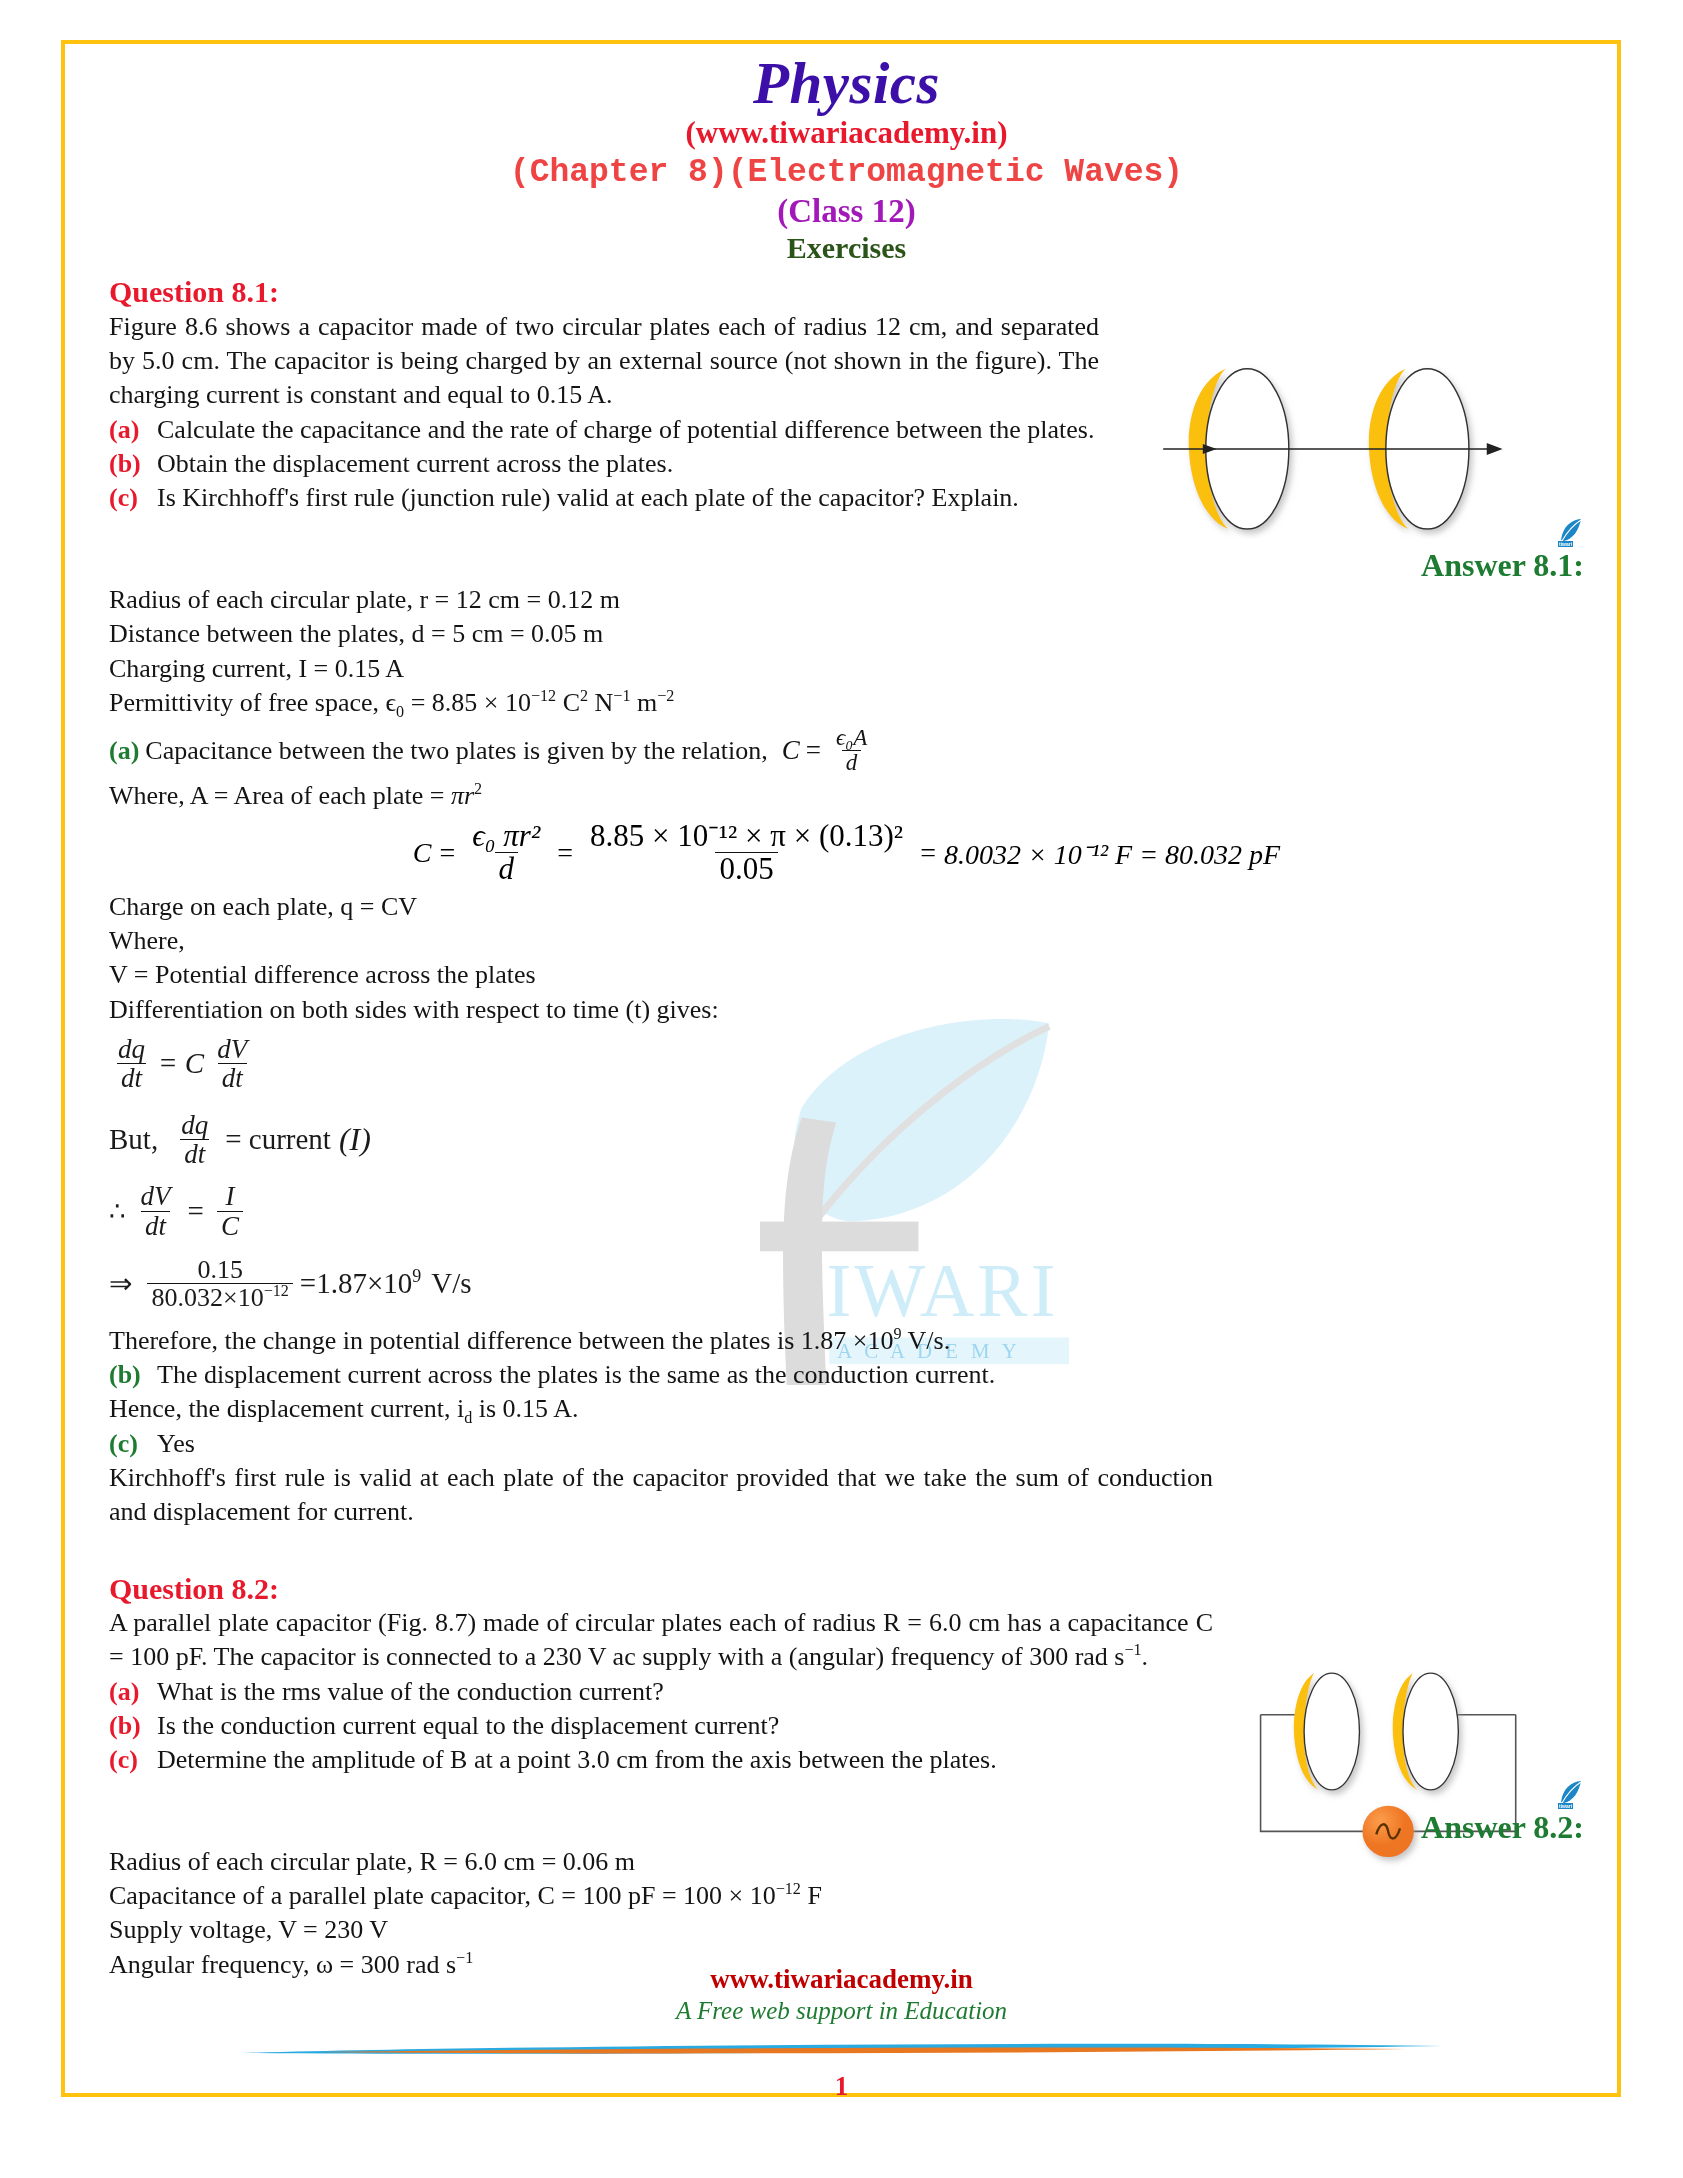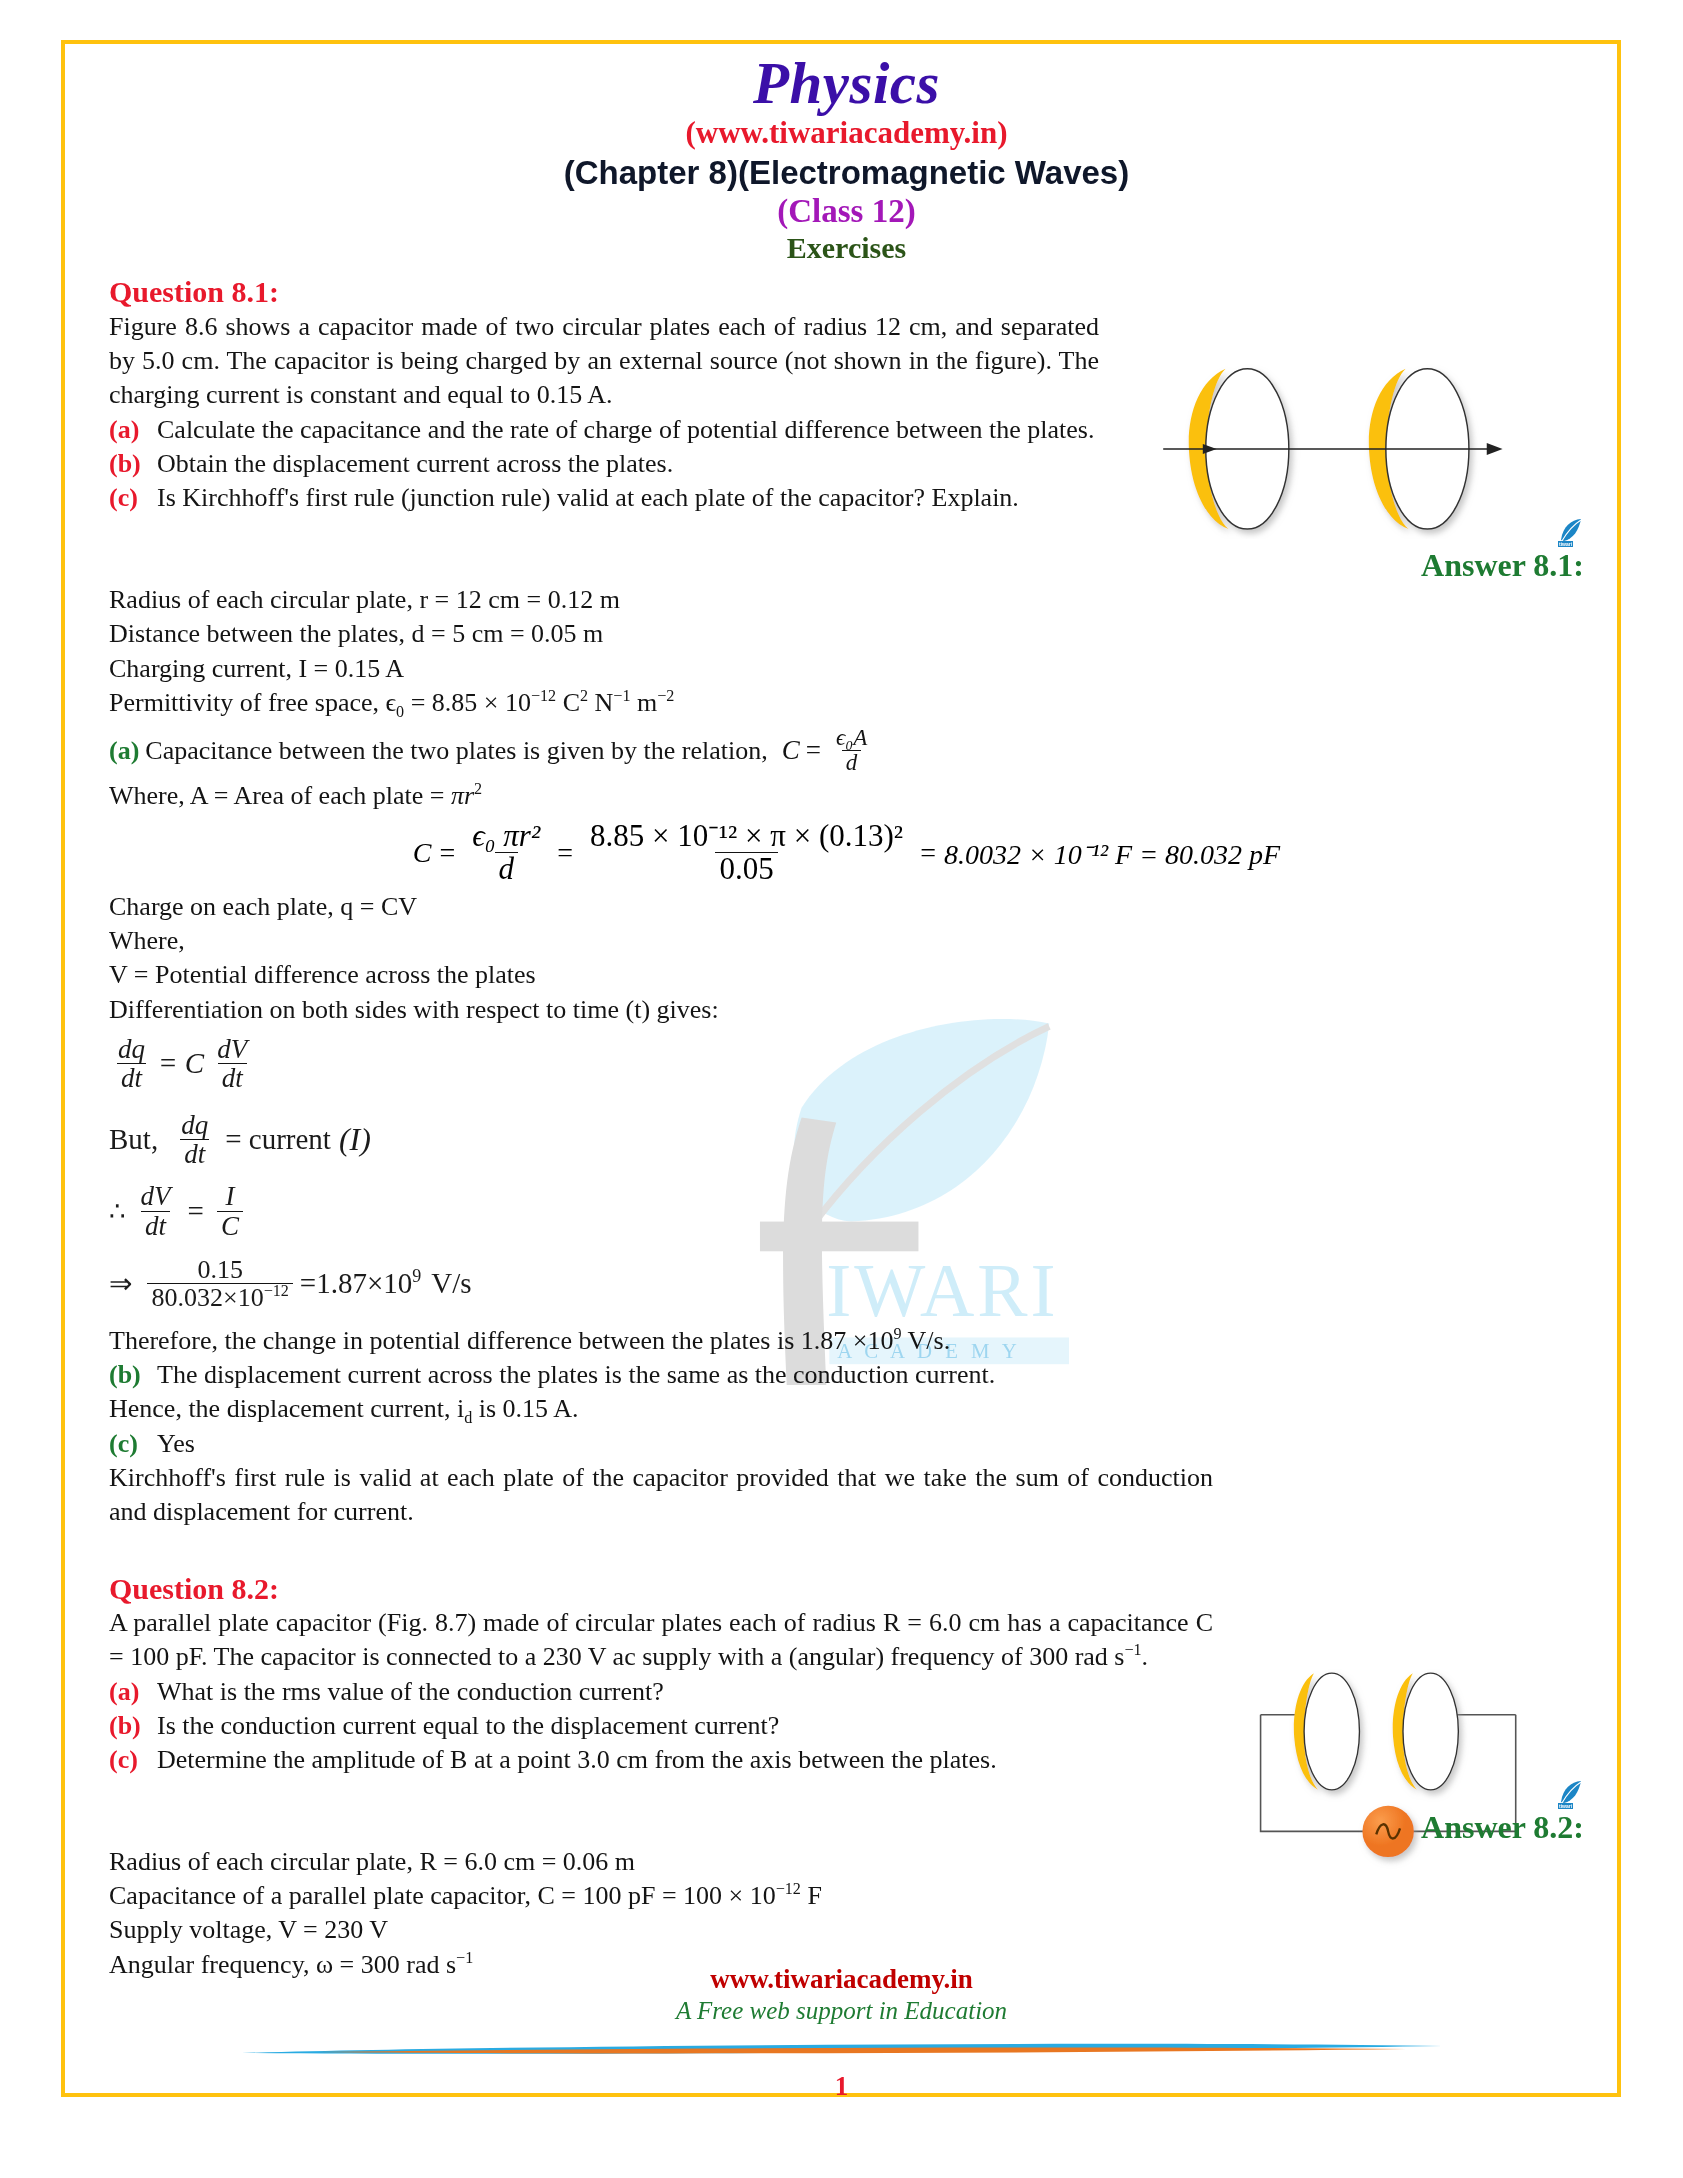--- a/index.html
+++ b/index.html
@@ -38,24 +38,24 @@
   }
   .hdr-site {
     font-family: "Liberation Serif", serif;
     font-weight: bold;
     font-size: 31px;
     color: #E8192C;
     margin-top: 4px;
     line-height: 1.05;
   }
   .hdr-chapter {
-    font-family: Liberation Sans, sans-serif;
+    font-family: Liberation Mono, monospace;
     font-weight: bold;
     font-size: 33px;
-    color: #0f172a;
+    color: #ef4444;
     margin-top: 6px;
     line-height: 1.05;
   }
   .hdr-class {
     font-family: "Liberation Serif", serif;
     font-weight: bold;
     font-size: 33px;
     color: #A318B8;
     margin-top: 4px;
     line-height: 1.05;

